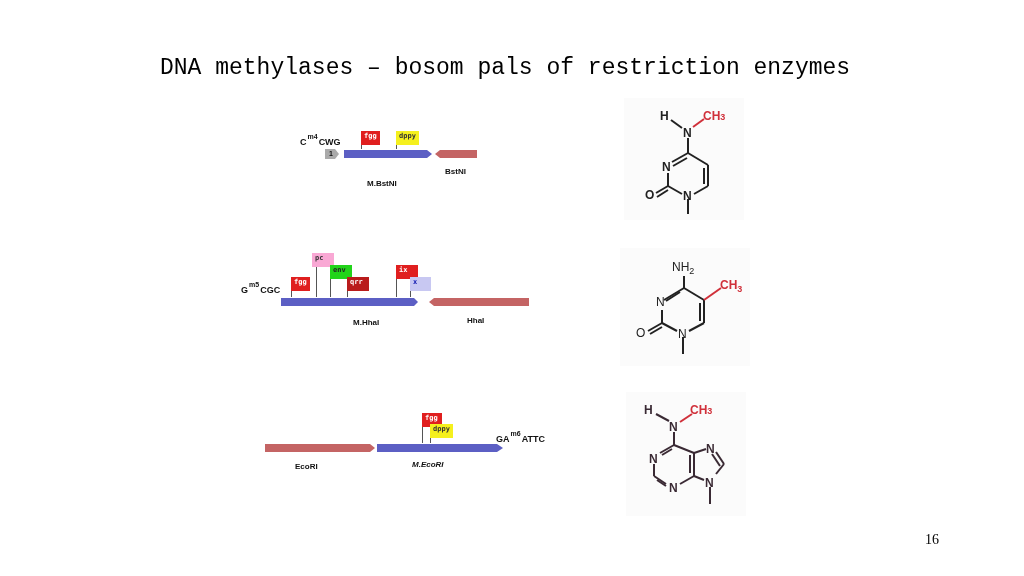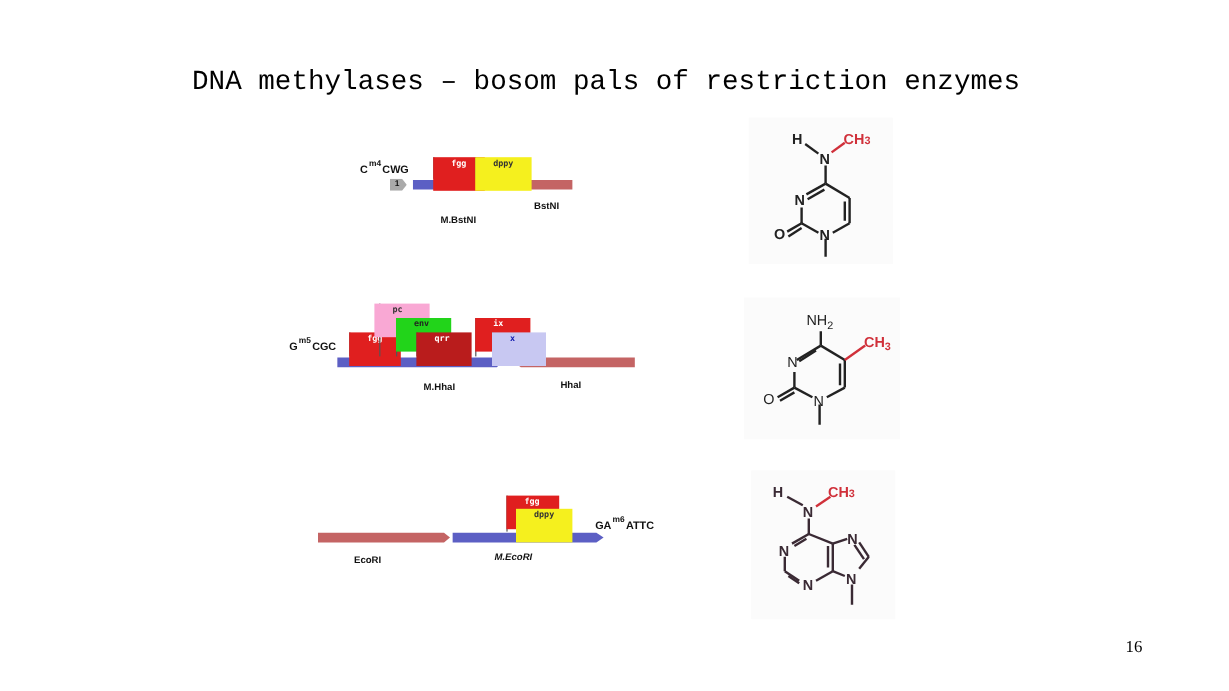--- a/index.html
+++ b/index.html
@@ -1,23 +1,23 @@
 <!DOCTYPE html>
 <html><head>
 <meta charset="utf-8">
 <style>
   html, body { margin:0; padding:0; background:#ffffff; }
   body { width:1024px; height:576px; position:relative; overflow:hidden; font-family:"Liberation Sans", sans-serif; }
   .title { position:absolute; left:160px; top:55px; font-family:Liberation Mono, monospace; font-size:23px; color:#000; white-space:nowrap; }
-  .page-num { position:absolute; left:925px; top:532px; font-family:"Liberation Serif", serif; font-size:14px; color:#000;margin-left:13px; }
+  .page-num { position:absolute; left:925px; top:532px; font-family:"Liberation Serif", serif; font-size:14px; color:#000; }
   .abs { position:absolute; }
   .lbl { position:absolute; font-size:8px; font-weight:bold; color:#111; white-space:nowrap; }
   .seq { position:absolute; font-size:9px; font-weight:bold; color:#111; white-space:nowrap; }
   .seq sup { font-size:7px; vertical-align:6px; margin:0 1px; }
-  .flag { position:absolute; font-family:"DejaVu Sans Mono", monospace; font-size:7px; font-weight:bold; padding:0 15px; height:28px; line-height:10px; }
+  .flag { position:absolute; font-family:"DejaVu Sans Mono", monospace; font-size:7px; font-weight:bold; padding:0 3px; height:14px; line-height:10px; }
   .pole { position:absolute; width:1px; background:#555; }
   .mol { position:absolute; background:#fbfbfb; }
   svg text { font-family:"Liberation Sans", sans-serif; }
 </style>
 </head>
 <body>
 
 <div class="title">DNA methylases – bosom pals of restriction enzymes</div>
 
 <div>

